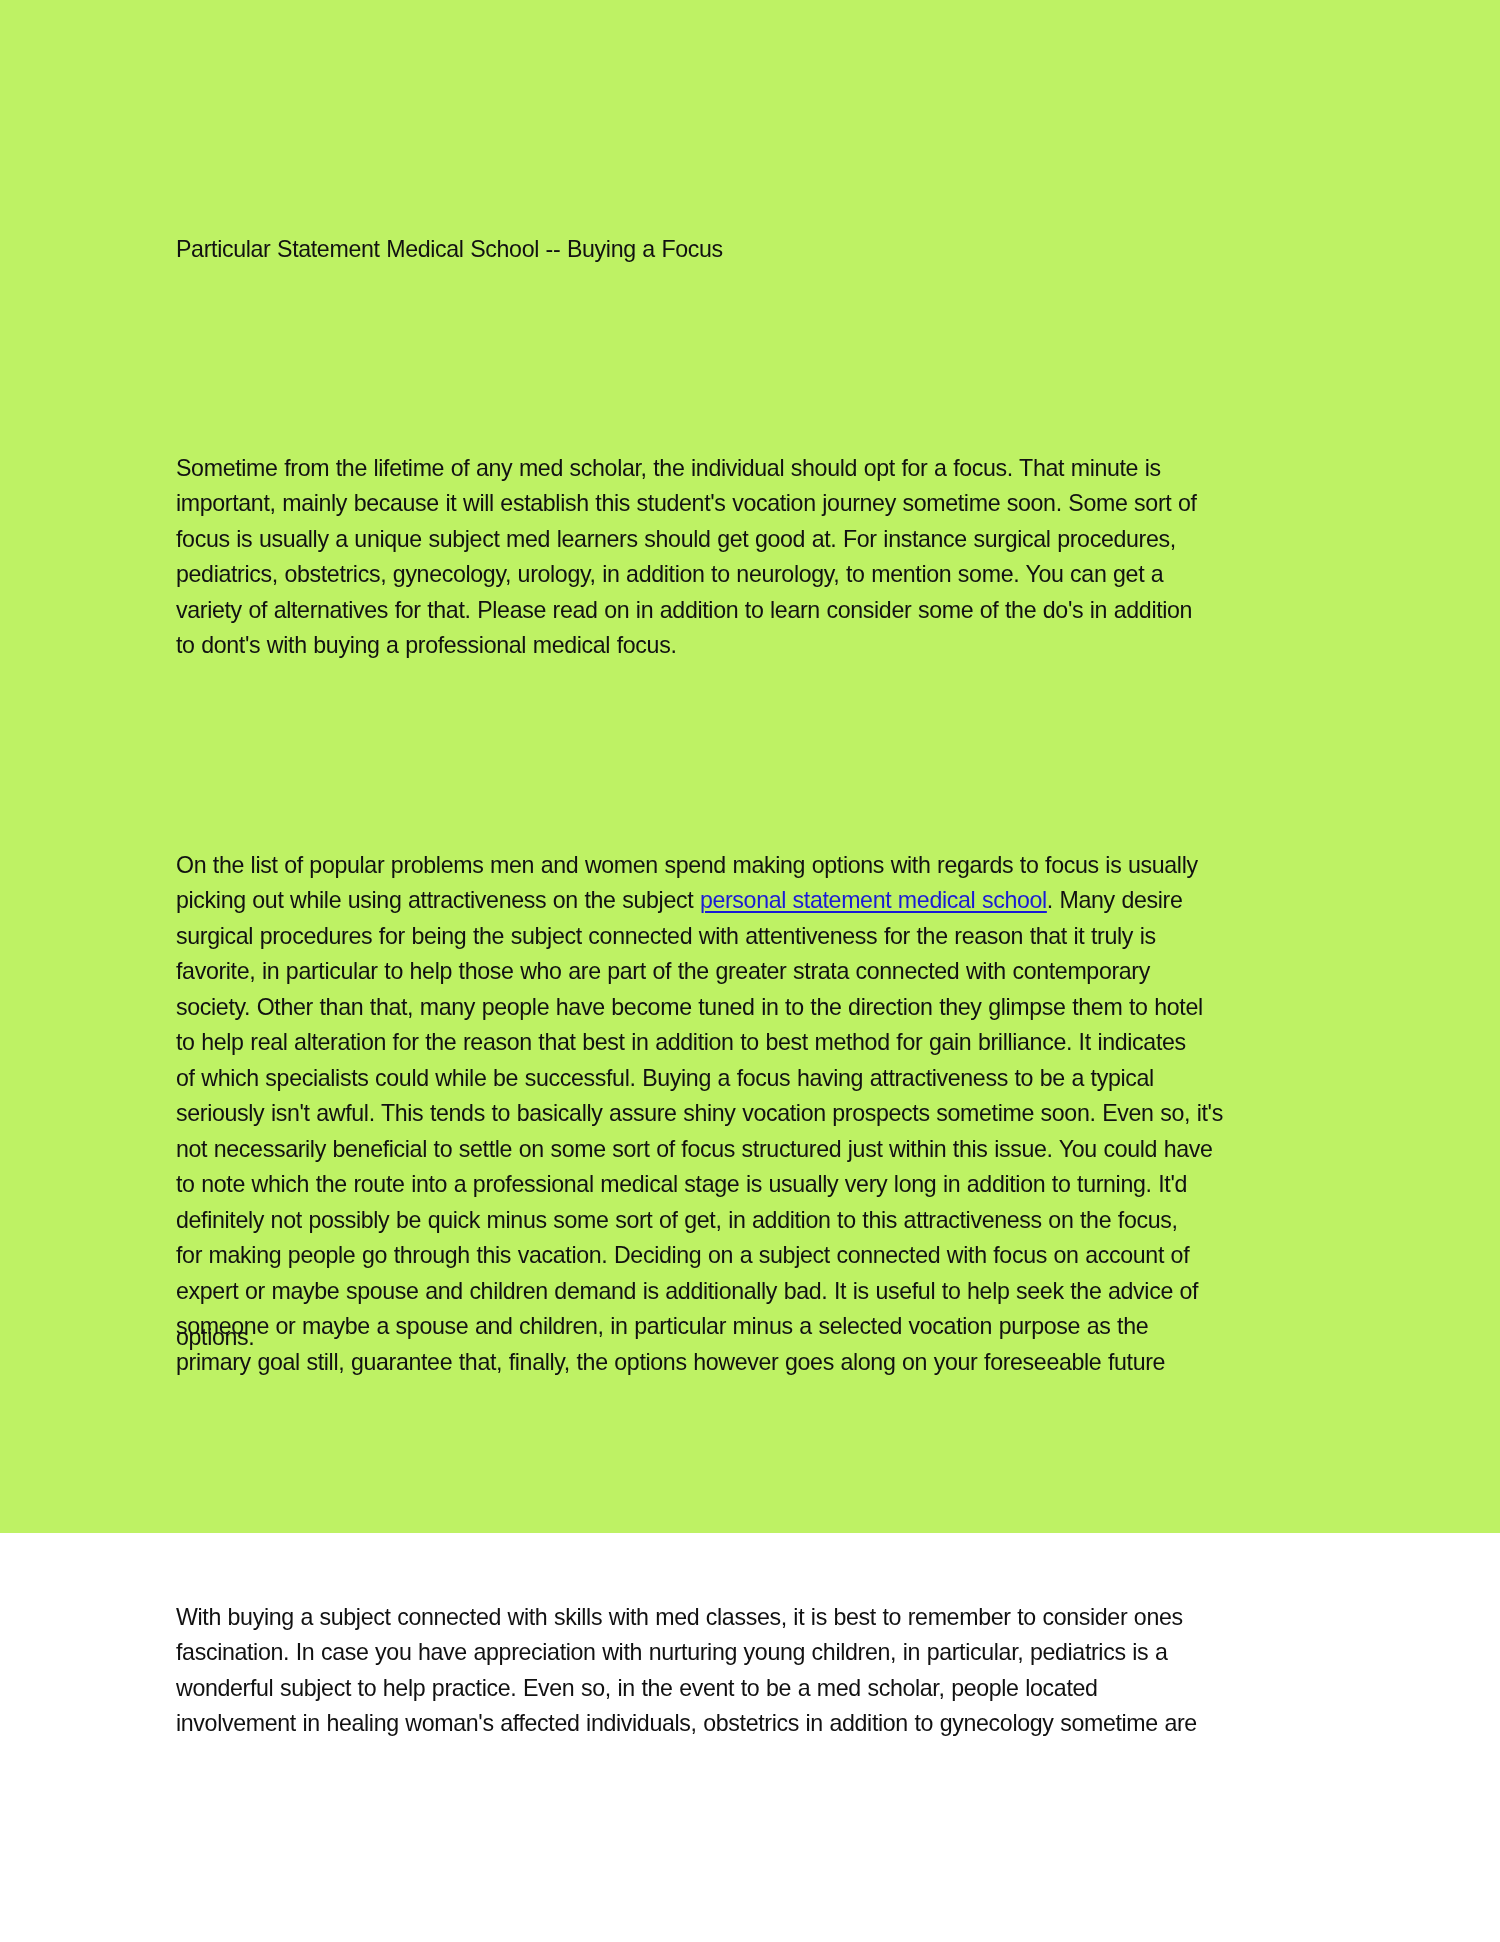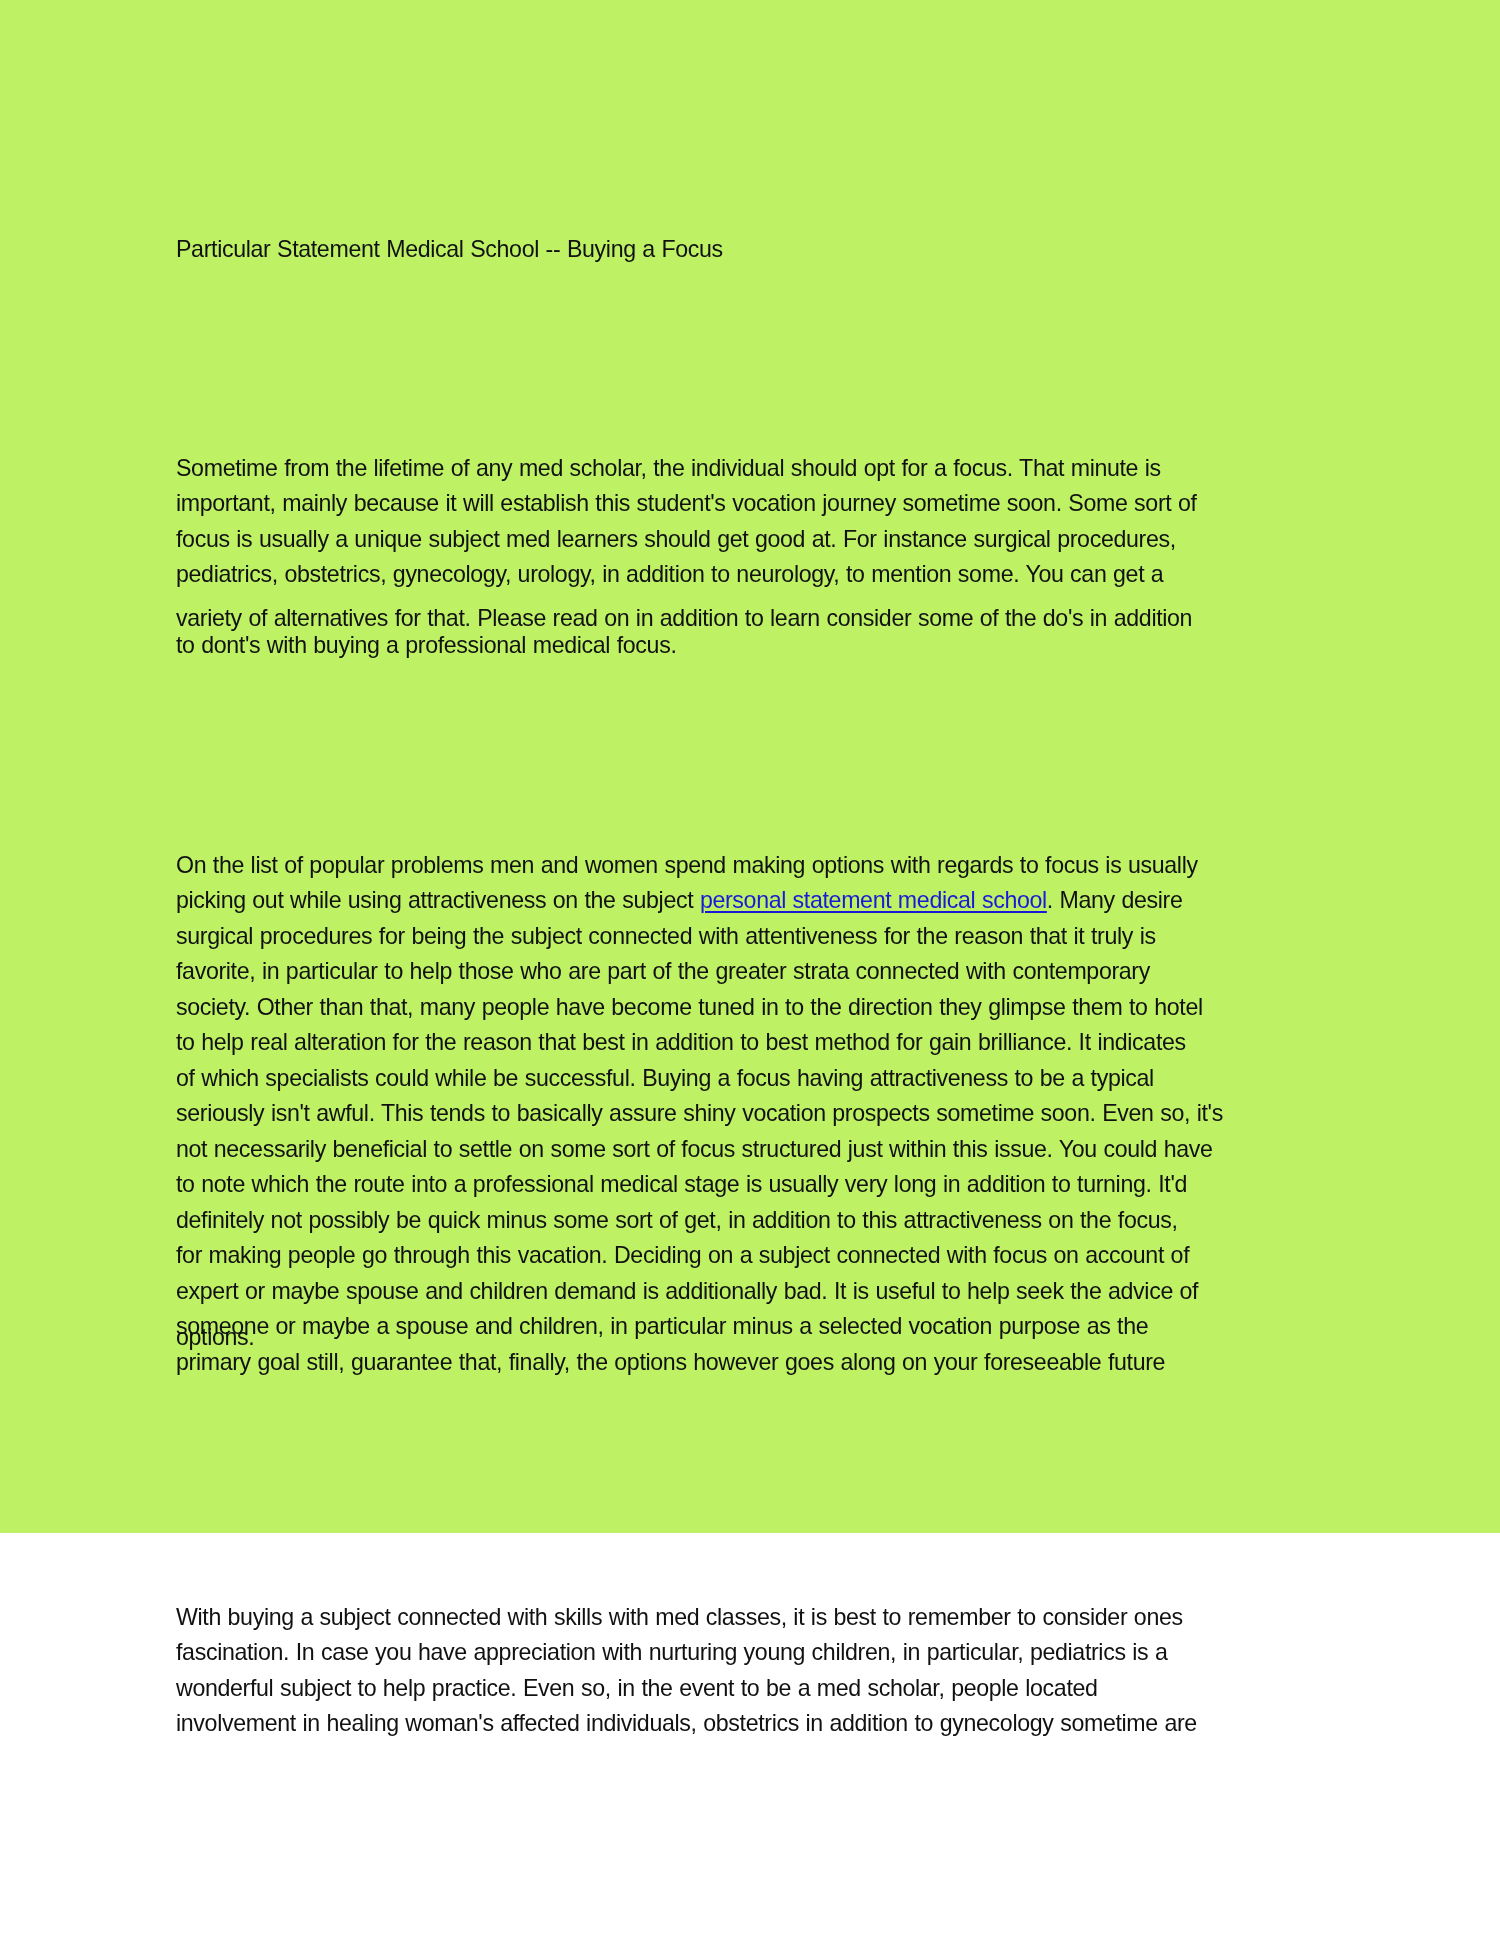--- a/index.html
+++ b/index.html
@@ -44,21 +44,21 @@
 
 <div class="page">
 
   <div class="line" style="top:234px;">Particular Statement Medical School -- Buying a Focus</div>
 
   <div>
     <div class="line" style="top:453px;">Sometime from the lifetime of any med scholar, the individual should opt for a focus. That minute is</div>
     <div class="line" style="top:488px;">important, mainly because it will establish this student's vocation journey sometime soon. Some sort of</div>
     <div class="line" style="top:524px;">focus is usually a unique subject med learners should get good at. For instance surgical procedures,</div>
     <div class="line" style="top:559px;">pediatrics, obstetrics, gynecology, urology, in addition to neurology, to mention some. You can get a</div>
-    <div class="line" style="top:595px;margin-top:8px;">variety of alternatives for that. Please read on in addition to learn consider some of the do's in addition</div>
+    <div class="line" style="top:595px;">variety of alternatives for that. Please read on in addition to learn consider some of the do's in addition</div>
     <div class="line" style="top:630px;">to dont's with buying a professional medical focus.</div>
   </div>
 
 
   <div>
     <div class="line" style="top:850px;">On the list of popular problems men and women spend making options with regards to focus is usually</div>
     <div class="line" style="top:885px;"><span>picking out while using attractiveness on the subject </span><span class="link">personal statement medical school</span><span>. Many desire</span></div>
     <div class="line" style="top:921px;">surgical procedures for being the subject connected with attentiveness for the reason that it truly is</div>
     <div class="line" style="top:956px;">favorite, in particular to help those who are part of the greater strata connected with contemporary</div>
     <div class="line" style="top:992px;">society. Other than that, many people have become tuned in to the direction they glimpse them to hotel</div>

